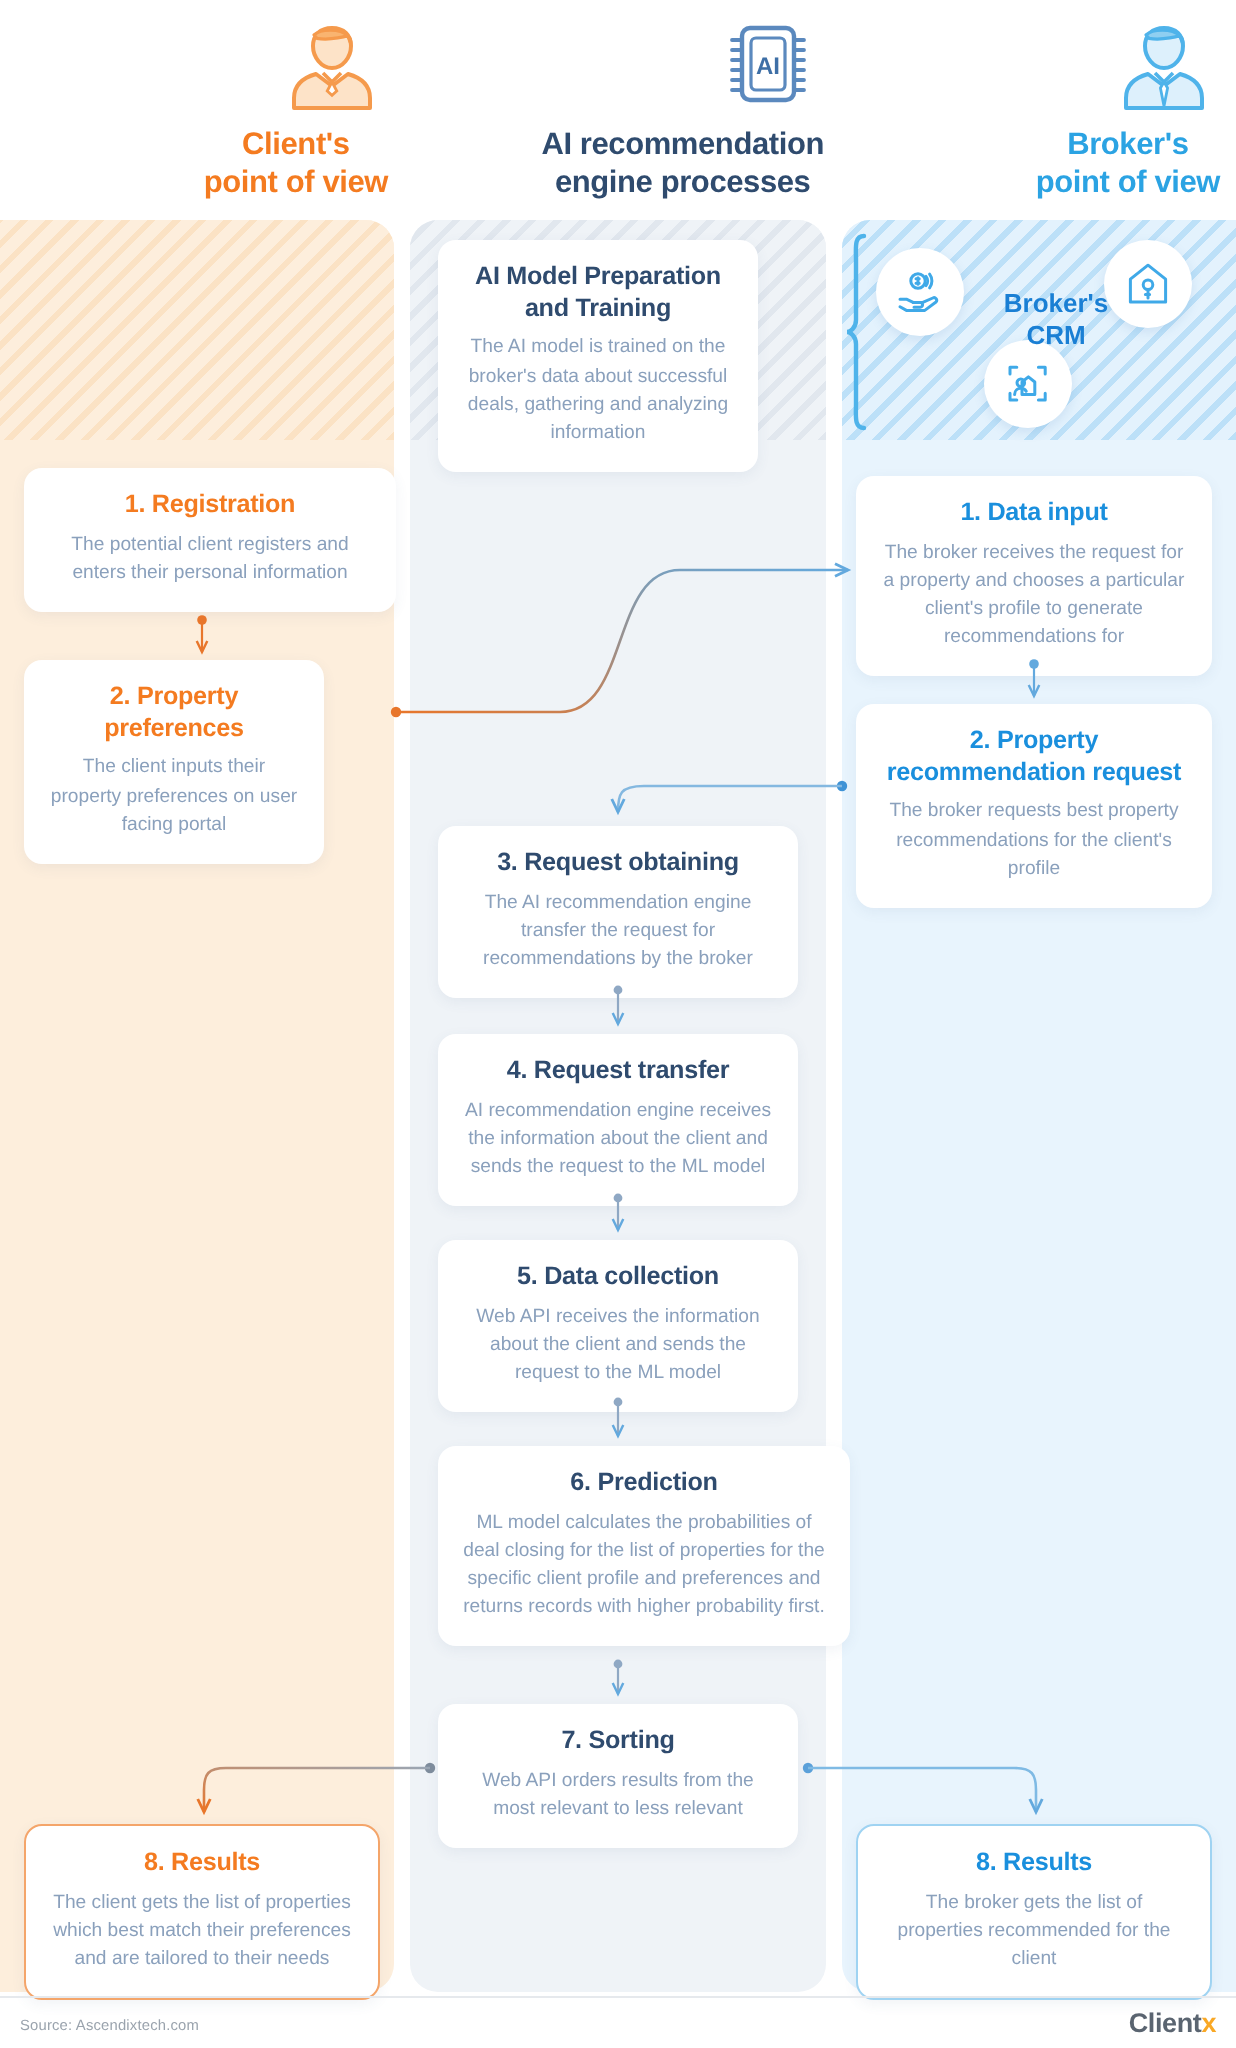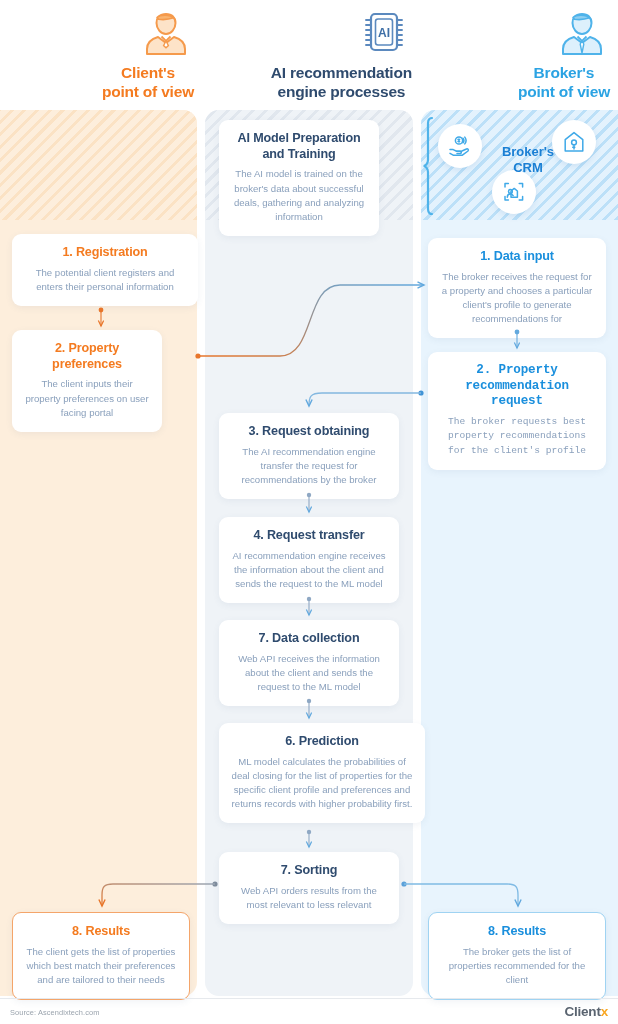--- a/index.html
+++ b/index.html
@@ -86,21 +86,21 @@
   #card-l8 { left: 12px; top: 912px; width: 178px; }
   
   #card-ai { left: 219px; top: 120px; width: 160px; }
   #card-c3 { left: 219px; top: 413px; width: 180px; }
   #card-c4 { left: 219px; top: 517px; width: 180px; }
   #card-c5 { left: 219px; top: 620px; width: 180px; }
   #card-c6 { left: 219px; top: 723px; width: 206px; }
   #card-c7 { left: 219px; top: 852px; width: 180px; }
   
   #card-r1 { left: 428px; top: 238px; width: 178px; }
-  #card-r2 { left: 428px; top: 352px; width: 178px; font-family: Liberation Mono, monospace; }
+  #card-r2 { left: 428px; top: 352px; width: 178px; }
   #card-r8 { left: 428px; top: 912px; width: 178px; }
 
   
   #crm-panel { position: absolute; left: 424px; top: 114px; width: 194px; height: 104px; }
   #crm-label {
     position: absolute; left: 64px; top: 30px; width: 80px;
     text-align: center; font-size: 13px; font-weight: bold;
     color: #1A7FD4; line-height: 1.22;
   }
   .crm-bubble {
@@ -243,21 +243,21 @@
 
   <div class="card" id="card-c3">
     <div class="card-title t-navy">3. Request obtaining</div>
     <div class="card-body">The AI recommendation engine transfer the request for recommendations by the broker</div>
   </div>
   <div class="card" id="card-c4">
     <div class="card-title t-navy">4. Request transfer</div>
     <div class="card-body">AI recommendation engine receives the information about the client and sends the request to the ML model</div>
   </div>
   <div class="card" id="card-c5">
-    <div class="card-title t-navy">7. Data collection</div>
+    <div class="card-title t-navy">5. Data collection</div>
     <div class="card-body">Web API receives the information about the client  and sends the request to the ML model</div>
   </div>
   <div class="card" id="card-c6">
     <div class="card-title t-navy">6. Prediction</div>
     <div class="card-body">ML model calculates the probabilities of deal closing for the list of properties for the specific client profile and preferences and returns records with higher probability first.</div>
   </div>
   <div class="card" id="card-c7">
     <div class="card-title t-navy">7. Sorting</div>
     <div class="card-body">Web API orders results from the most relevant to less relevant</div>
   </div>

